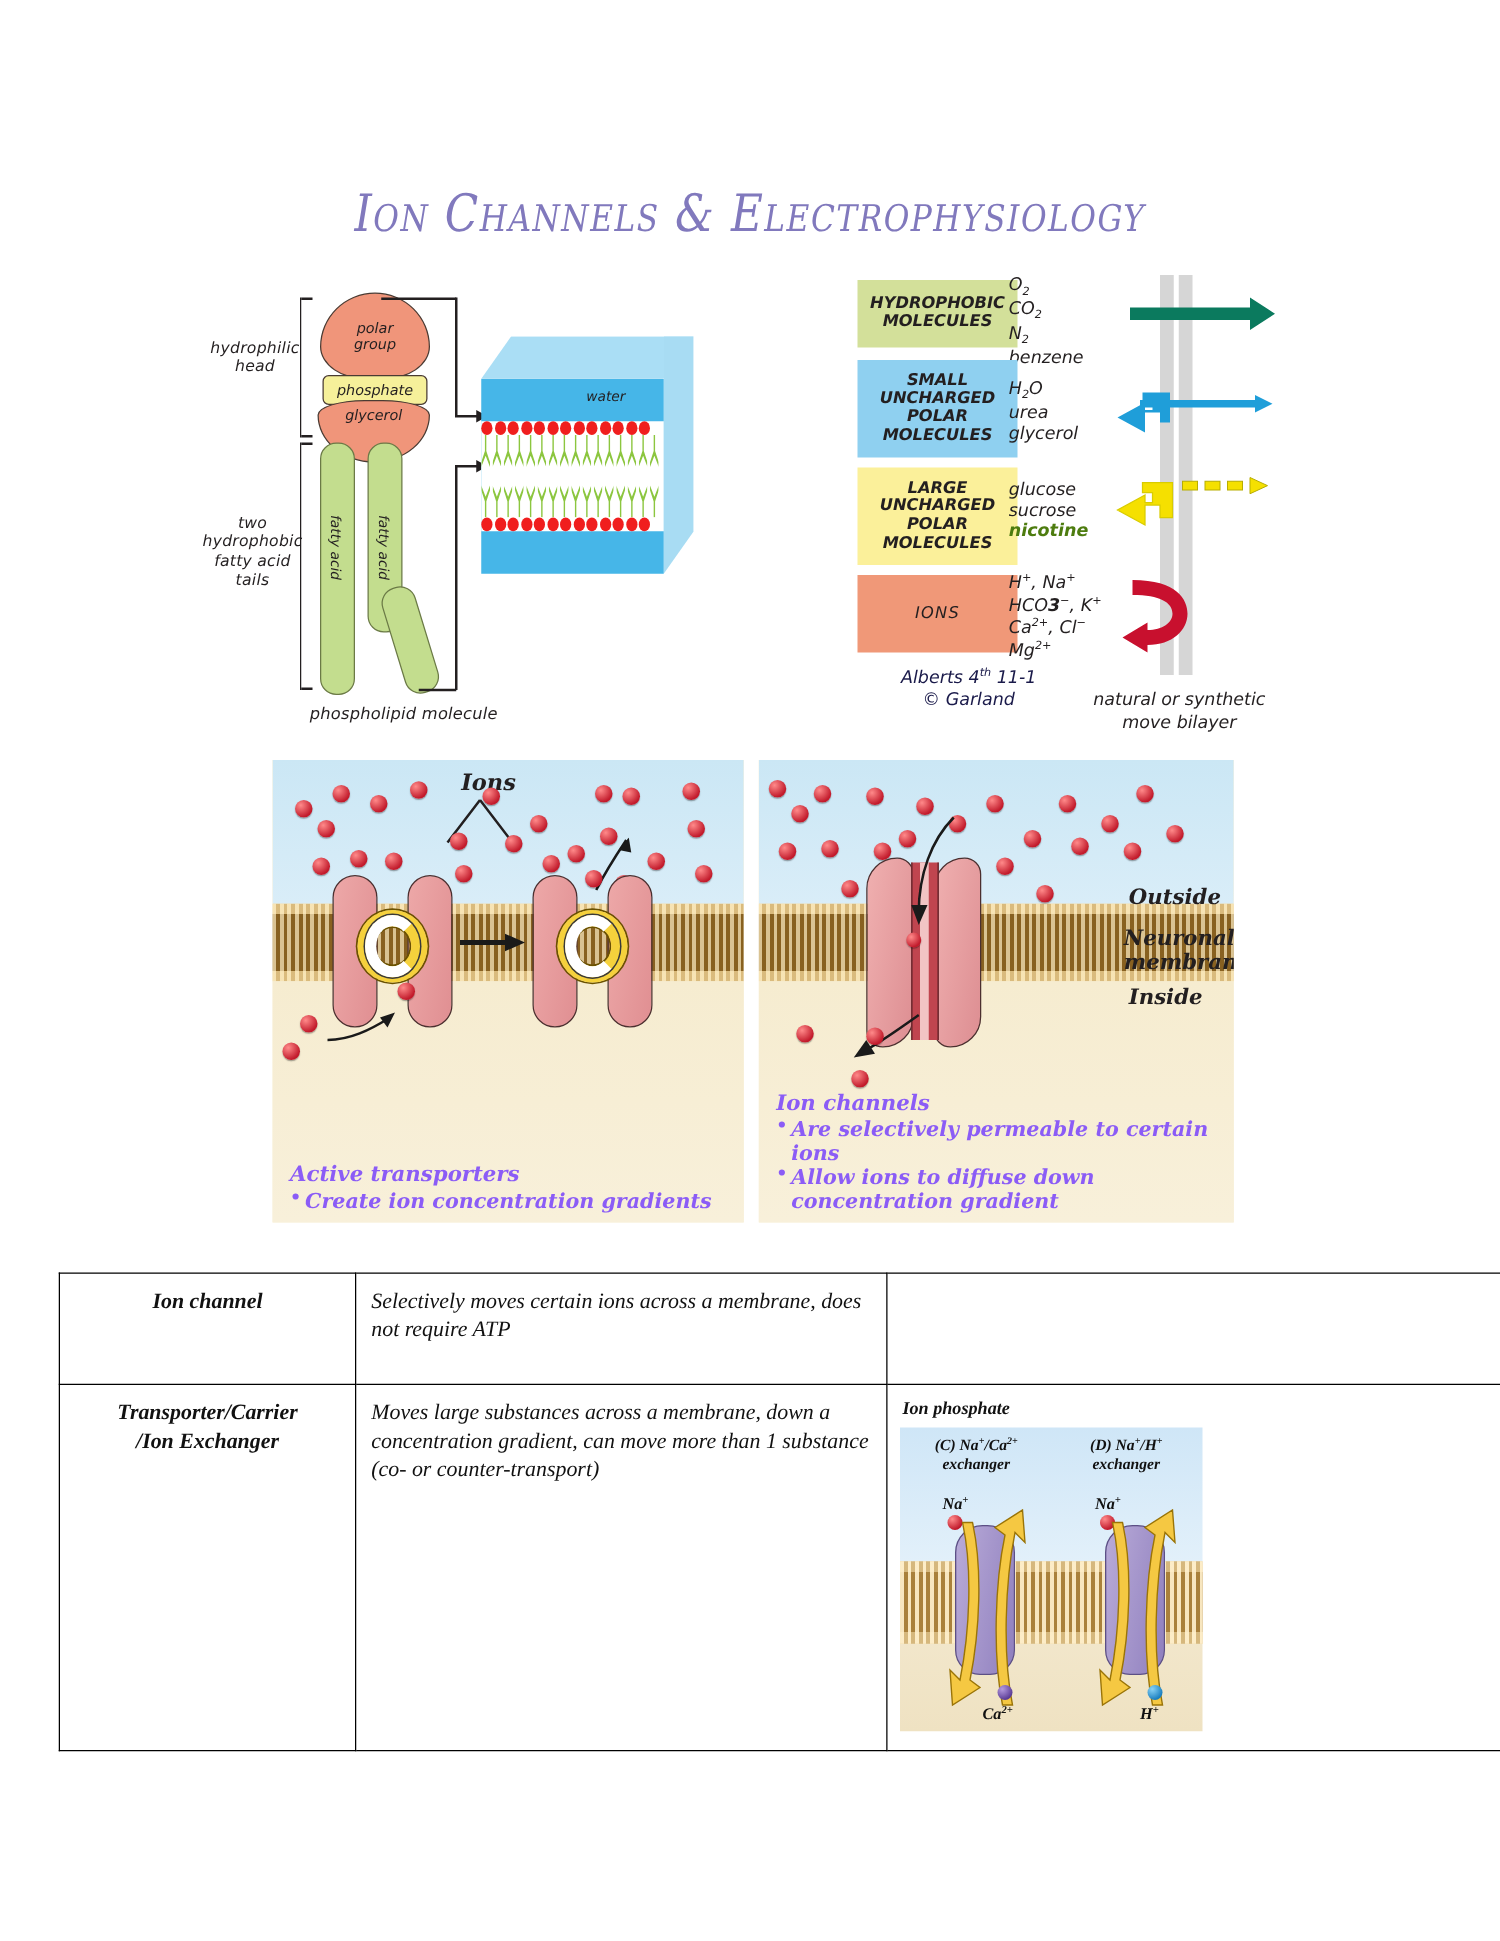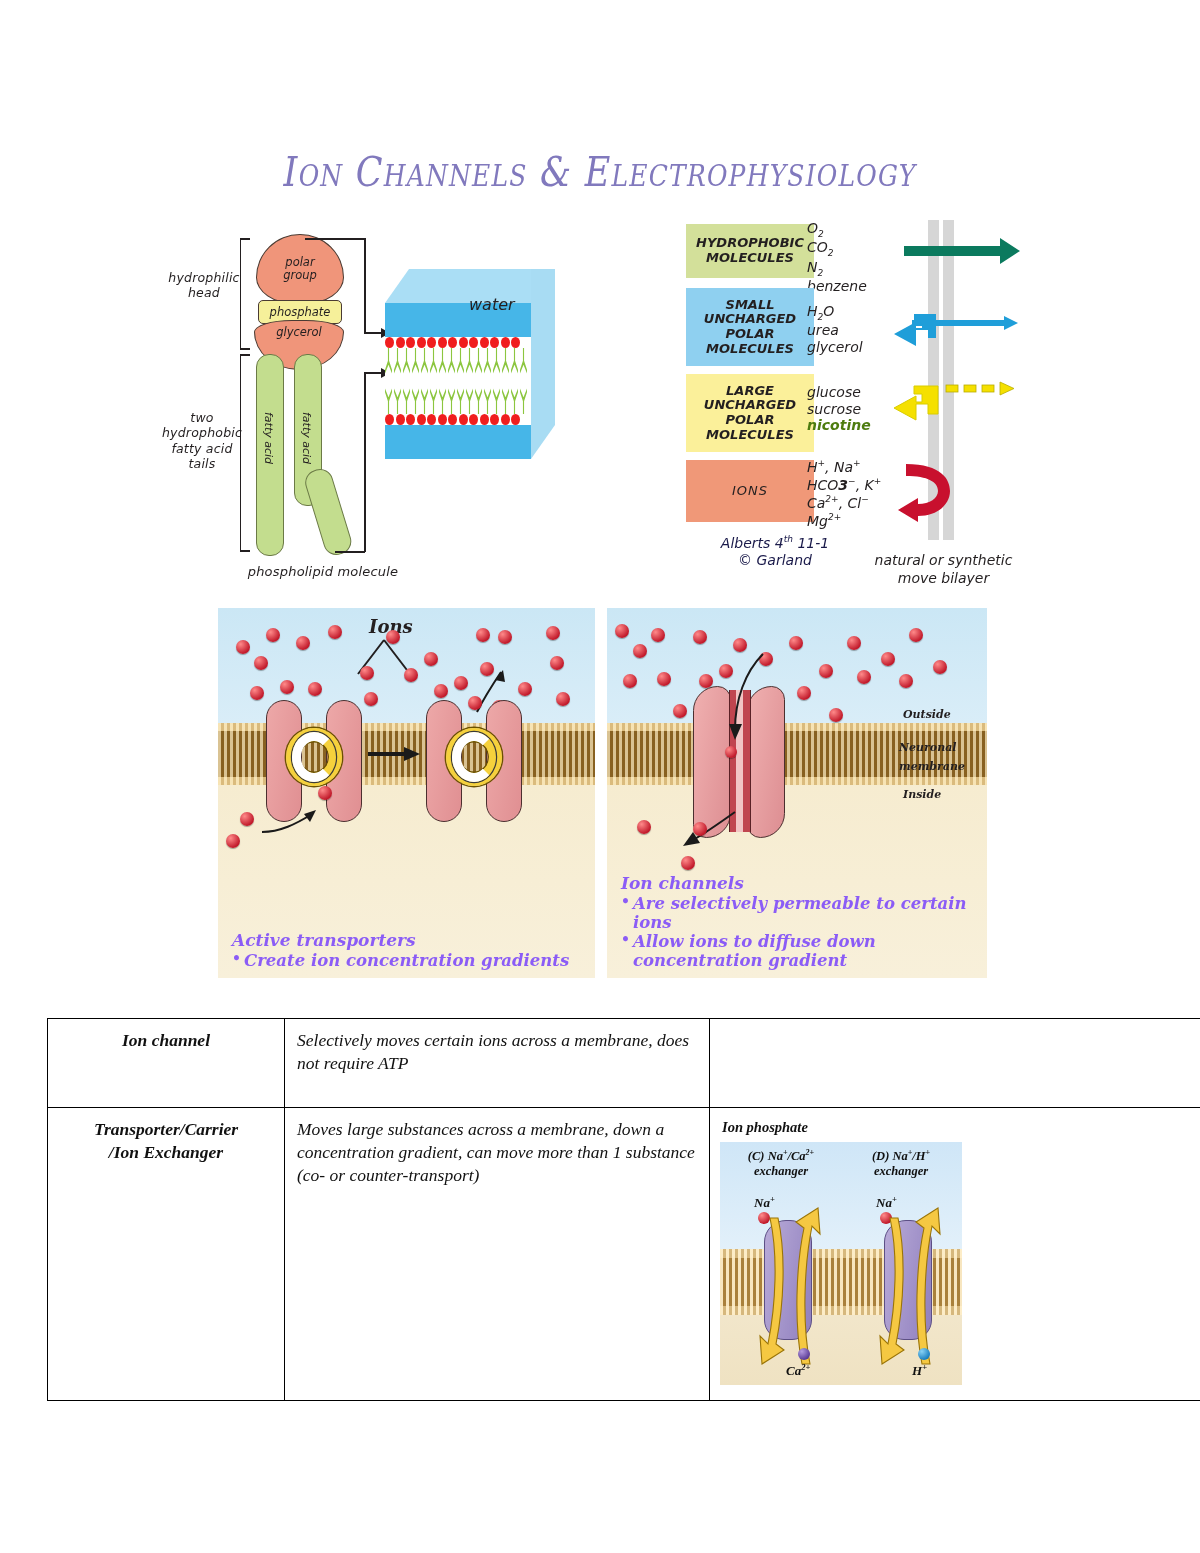--- a/index.html
+++ b/index.html
@@ -54,22 +54,22 @@
   .arrowline .v{position:absolute;width:1.5px;background:#231f20;}
   .arrowline .tip{position:absolute;width:0;height:0;border-top:5px solid transparent;
     border-bottom:5px solid transparent;border-left:9px solid #231f20;}
 
   #bilayer-cube{position:absolute;left:235px;top:57px;width:193px;height:190px;}
   .cube-top{position:absolute;left:0;top:0;width:170px;height:34px;background:#aadef5;
     clip-path:polygon(24px 0,170px 0,146px 34px,0 34px);}
   .cube-right{position:absolute;left:146px;top:0;width:24px;height:190px;background:#a8dcf3;
     clip-path:polygon(0 0,24px 0,24px 156px,0 190px);}
   .cube-face{position:absolute;left:0;top:34px;width:146px;height:156px;background:#46b6e8;}
-  .water-txt{position:absolute;left:84px;top:26px;font-family:"DejaVu Sans",sans-serif;
-    font-size:16px;color:#231f20;}
+  .water-txt{position:absolute;left:84px;top:42px;font-family:"DejaVu Sans",sans-serif;
+    font-size:11px;color:#231f20;}
   .lipid-zone{position:absolute;left:0;top:68px;width:146px;height:88px;background:#ffffff;}
   .head-row{position:absolute;left:0;width:146px;height:11px;display:flex;gap:1.5px;}
   .head-row i{display:block;width:9px;height:11px;background:#f01e1e;border-radius:50%;}
   .tail-row{position:absolute;left:0;width:146px;height:32px;display:flex;gap:2px;}
   .tail-row i{display:block;width:7px;height:32px;background:#8cc63f;
     clip-path:polygon(42% 0,58% 0,58% 40%,100% 68%,100% 80%,50% 52%,0 80%,0 68%,42% 40%);}
 
   
   #fig-permeability{position:absolute;left:680px;top:212px;width:340px;height:375px;}
   .cat-box{position:absolute;left:6px;width:128px;
@@ -101,21 +101,21 @@
     background:repeating-linear-gradient(90deg,rgba(255,240,200,.85) 0 3px,rgba(120,80,20,.15) 3px 6px);
     opacity:.8;}
   .tp-in{position:absolute;left:0;top:177px;width:100%;height:193px;
     background:linear-gradient(#f6ecd0,#f8f0da);}
   .ion{position:absolute;width:14px;height:14px;border-radius:50%;
     background:radial-gradient(circle at 33% 30%,#ff8a8a,#c21b2c 70%);
     box-shadow:0 1px 1px rgba(0,0,0,.35);}
   .ions-label{position:absolute;font-family:"DejaVu Serif",serif;font-weight:700;
     font-size:18px;color:#231f20;}
   .side-label{position:absolute;font-family:"DejaVu Serif",serif;font-weight:700;
-    font-size:11px;color:#231f20;}
+    font-size:17px;color:#231f20;}
   .tp-caption{position:absolute;left:14px;bottom:6px;right:8px;
     font-family:"DejaVu Serif",serif;color:#8b5cf6;}
   .tp-caption h4{margin:0 0 2px 0;font-size:17px;font-weight:700;}
   .tp-caption ul{margin:0;padding:0;list-style:none;font-size:16.5px;line-height:1.14;font-weight:600;}
   .tp-caption li{position:relative;padding-left:12px;margin-bottom:1px;}
   .tp-caption li:before{content:"\2022";position:absolute;left:0;top:-1px;font-size:14px;}
 
   .transporter{position:absolute;width:96px;height:120px;}
   .tr-lobe{position:absolute;top:0;width:34px;height:120px;border-radius:18px;
     background:linear-gradient(100deg,#eda8a8,#e08f92);border:1.6px solid #4b2f2f;}

